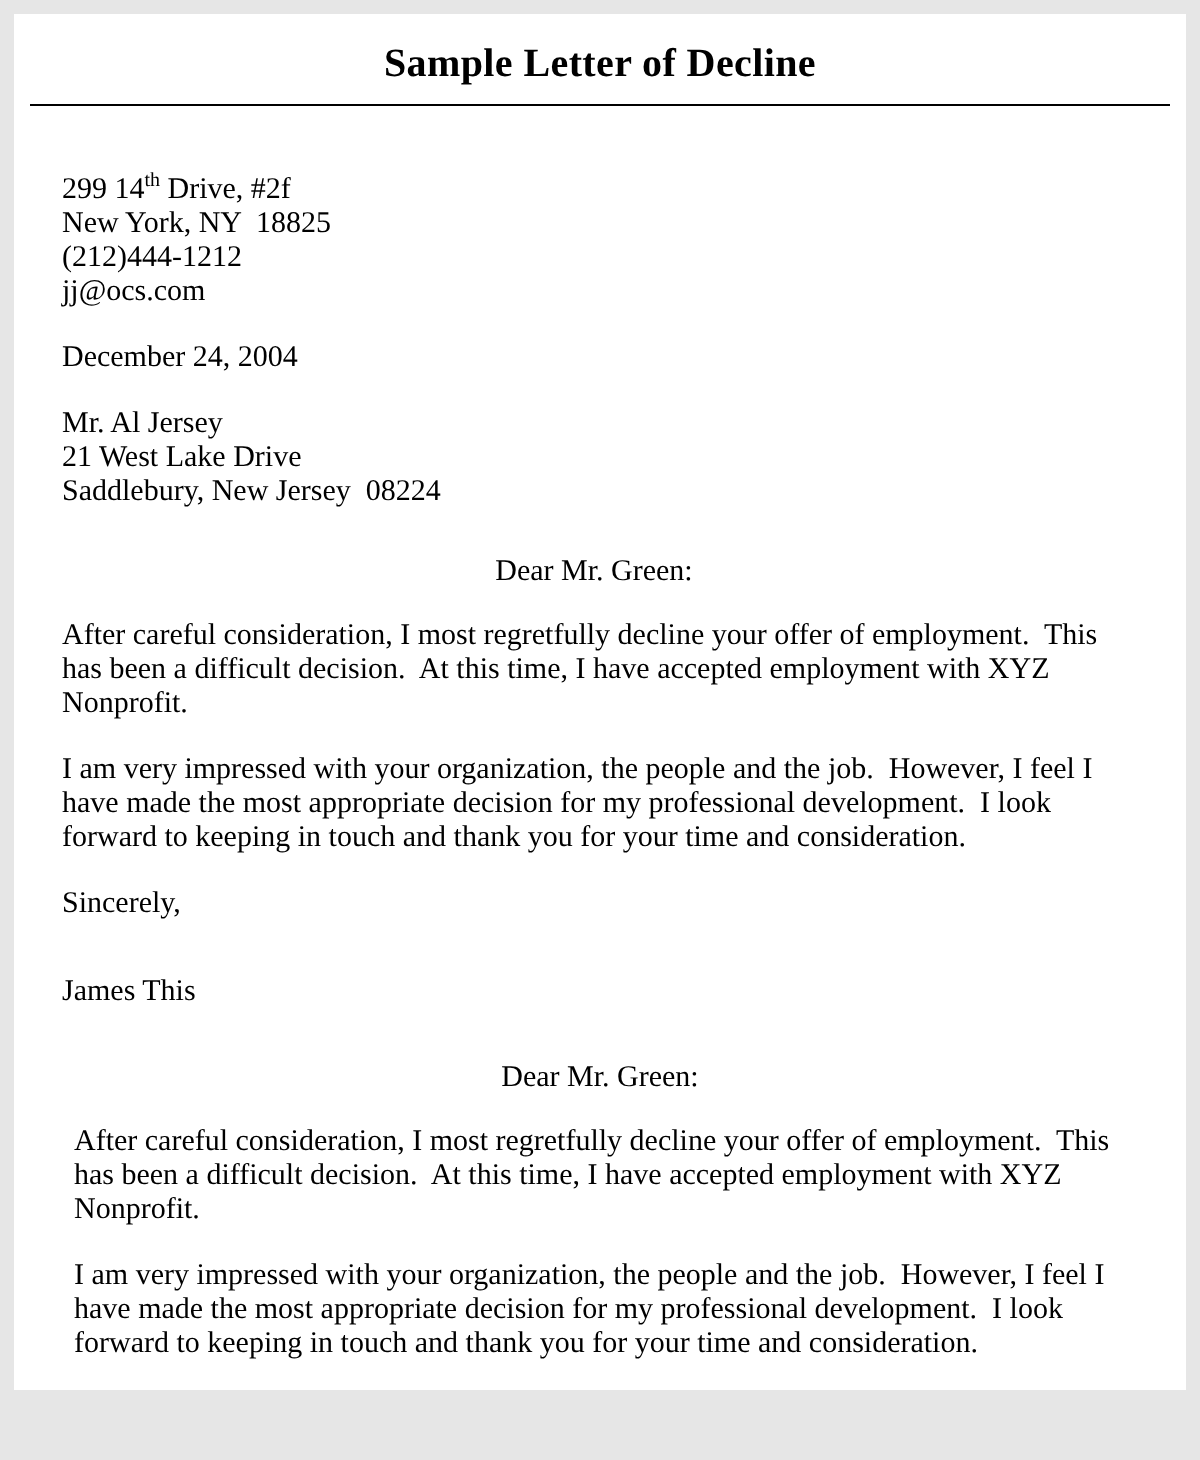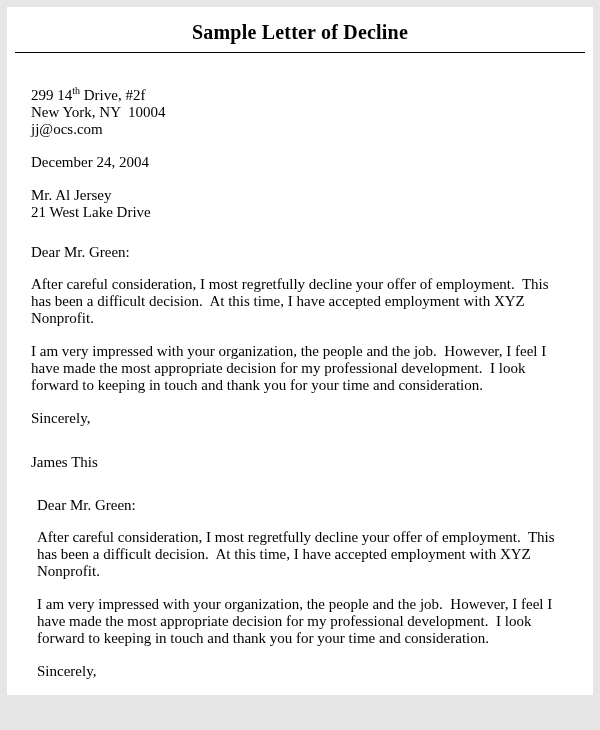--- a/index.html
+++ b/index.html
@@ -39,47 +39,49 @@
     font-size: 15px;
     line-height: 17px;
   }
   .content p, .content .addr {
     margin: 0 0 16px 0;
   }
   
   .content [data-bind], .content .line { white-space: pre-wrap; }
   sup { font-size: 10px; line-height: 0; }
   .gap-recipient { margin-bottom: 23px !important; }
-  .gap-salutation { margin-bottom: 15px !important; }
+  .gap-salutation { margin-bottom: 15px !important; text-align: center; }
   .gap-signature { margin-bottom: 27px !important; }
   .gap-between-letters { margin-bottom: 26px !important; }
   .gap-closing-small { margin-bottom: 15px !important; }
   .section-2 { padding-left: 6px; }
 </style>
 </head>
 <body>
 
 <div class="page">
 
   <h1 class="title" data-bind="header.title">Sample Letter of Decline</h1>
   <hr class="title-rule">
 
   <div class="content">
 
     <div class="addr">
       <div class="line"><span data-bind="letter.sender.street_prefix">299 14</span><sup data-bind="letter.sender.street_ordinal">th</sup><span data-bind="letter.sender.street_suffix"> Drive, #2f</span></div>
-      <div class="line" data-bind="letter.sender.city_line">New York, NY  10004</div>
+      <div class="line" data-bind="letter.sender.city_line">New York, NY  18825</div>
+      <div class="line" data-bind="letter.sender.phone">(212)444-1212</div>
       <div class="line" data-bind="letter.sender.email">jj@ocs.com</div>
     </div>
 
     <p data-bind="letter.date">December 24, 2004</p>
 
     <div class="addr gap-recipient">
       <div class="line" data-bind="letter.recipient.name">Mr. Al Jersey</div>
       <div class="line" data-bind="letter.recipient.street">21 West Lake Drive</div>
+      <div class="line" data-bind="letter.recipient.city_line">Saddlebury, New Jersey  08224</div>
     </div>
 
     <div>
       <p class="gap-salutation" data-bind="letter.salutation">Dear Mr. Green:</p>
       <p data-bind="letter.paragraph1">After careful consideration, I most regretfully decline your offer of employment.  This has been a difficult decision.  At this time, I have accepted employment with XYZ Nonprofit.</p>
       <p data-bind="letter.paragraph2">I am very impressed with your organization, the people and the job.  However, I feel I have made the most appropriate decision for my professional development.  I look forward to keeping in touch and thank you for your time and consideration.</p>
       <p class="gap-signature" data-bind="letter.closing">Sincerely,</p>
       <p class="gap-between-letters" data-bind="letter.signature">James This</p>
     </div>
 

